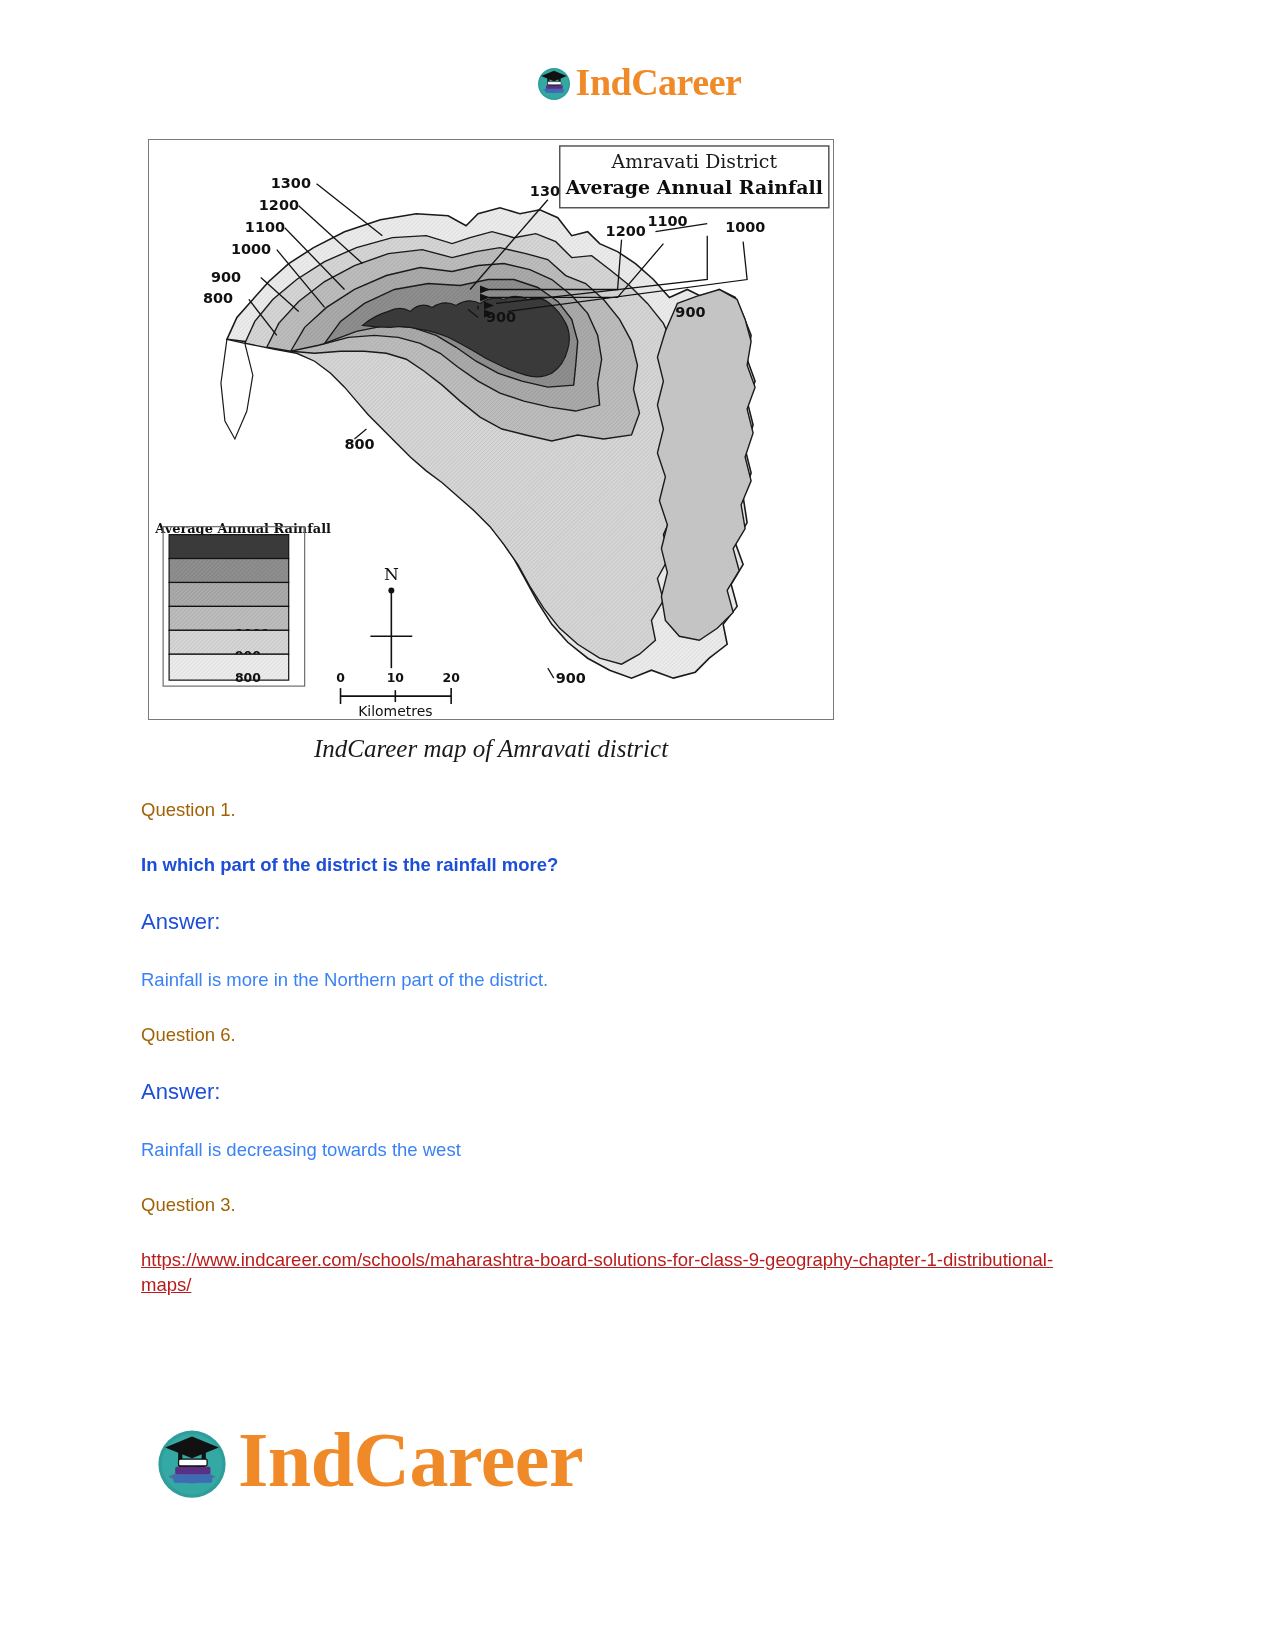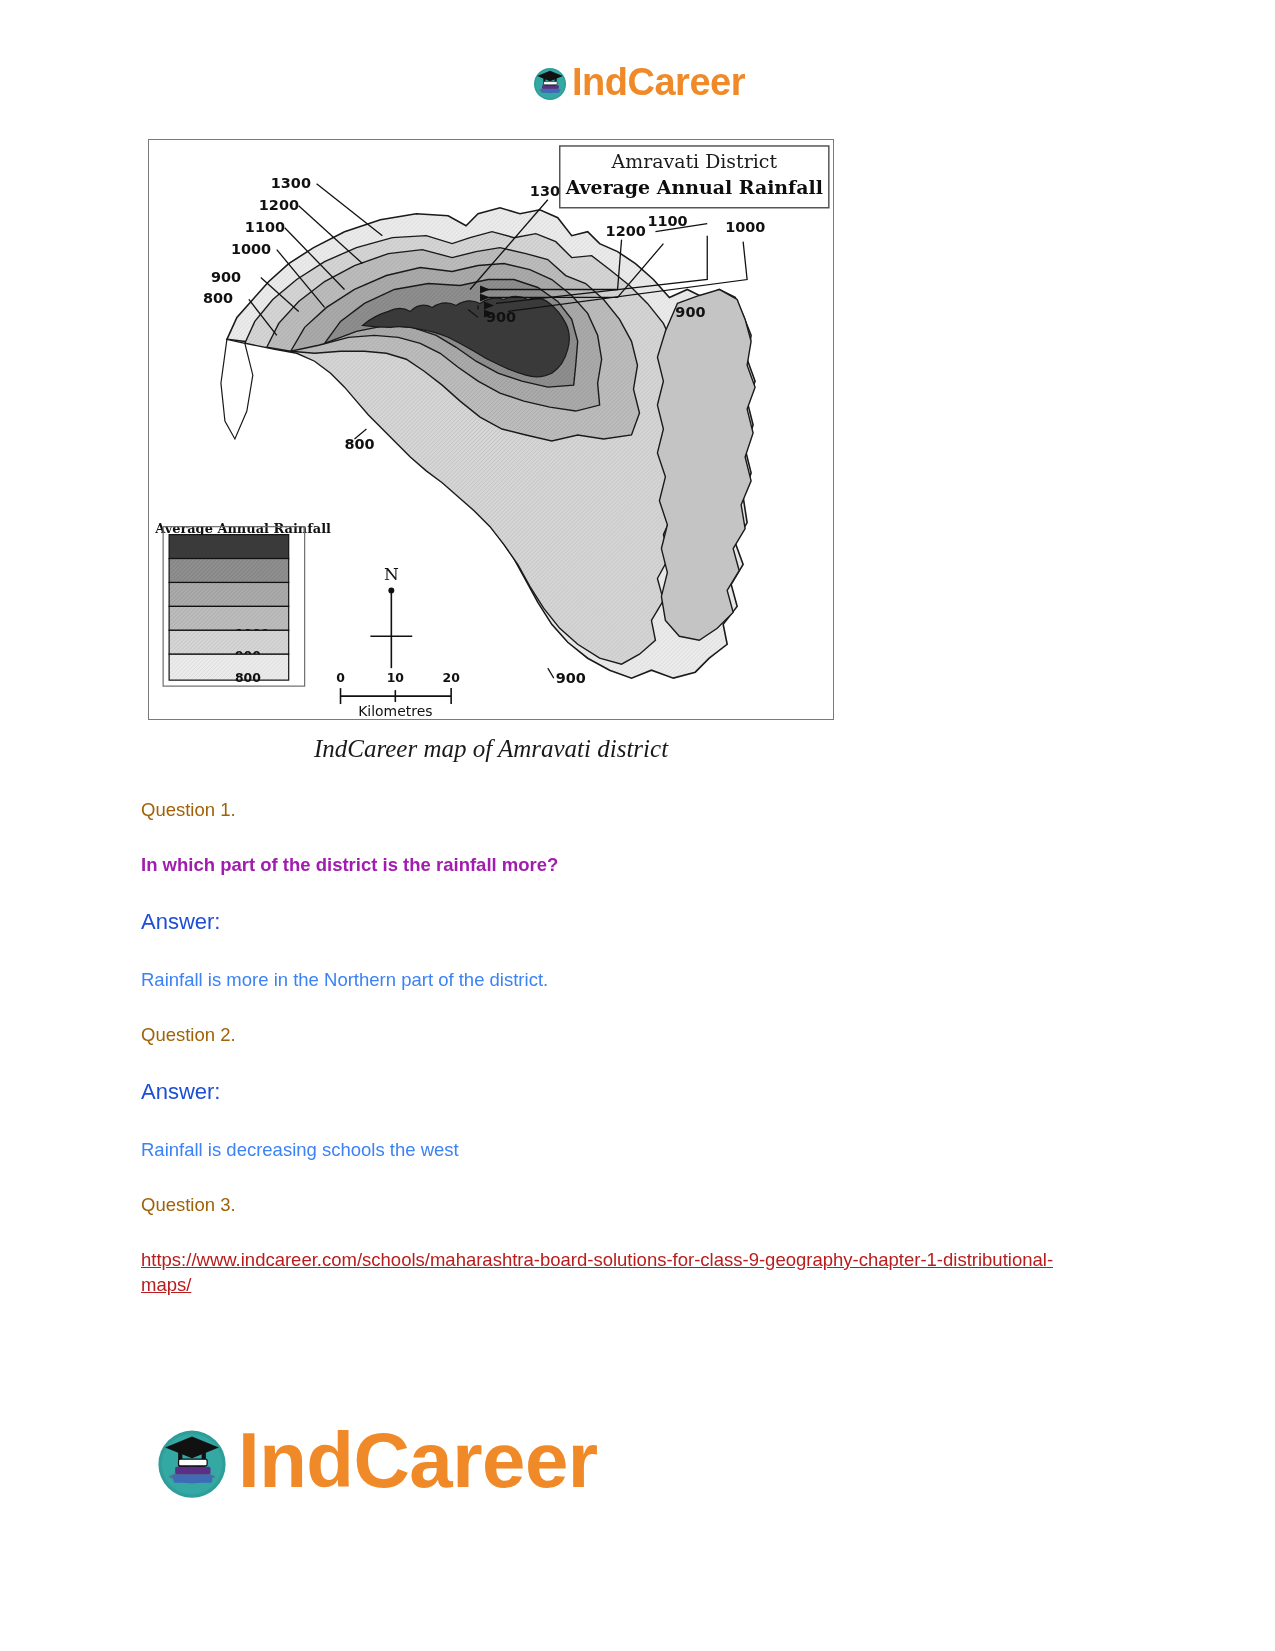--- a/index.html
+++ b/index.html
@@ -28,21 +28,21 @@
   .logo-wrap {
     display: flex;
     align-items: center;
     gap: 2px;
   }
   .logo-mark {
     position: relative;
     display: block;
   }
   .logo-text {
-    font-family: Liberation Sans, sans-serif;
+    font-family: Liberation Serif, serif;
     font-weight: bold;
     color: #f08a28;
     letter-spacing: -0.5px;
     line-height: 1;
   }
   .top-logo .logo-text { font-size: 38px; }
   .top-logo .logo-mark { width: 40px; height: 40px; }
 
   
   .figure {
@@ -79,21 +79,21 @@
   .q-head {
     font-size: 18.5px;
     font-weight: normal;
     color: #a16207;
     margin: 0 0 32px 0;
     line-height: 1.25;
   }
   .q-text {
     font-size: 18.5px;
     font-weight: bold;
-    color: #a21caf;
+    color: #1d4ed8;
     margin: 0 0 32px 0;
     line-height: 1.25;
   }
   .a-head {
     font-size: 22px;
     font-weight: normal;
     color: #1d4ed8;
     margin: 0 0 32px 0;
     line-height: 1.25;
   }
@@ -320,23 +320,23 @@
   </svg>
 </div>
 
 <div class="caption">IndCareer map of Amravati district</div>
 
 <div class="content">
   <p class="q-head">Question 1.</p>
   <p class="q-text">In which part of the district is the rainfall more?</p>
   <p class="a-head">Answer:</p>
   <p class="a-text">Rainfall is more in the Northern part of the district.</p>
-  <p class="q-head">Question 2.</p>
+  <p class="q-head">Question 6.</p>
   <p class="a-head">Answer:</p>
-  <p class="a-text">Rainfall is decreasing schools the west</p>
+  <p class="a-text">Rainfall is decreasing towards the west</p>
   <p class="q-head">Question 3.</p>
   <a class="src-link" href="#">https://www.indcareer.com/schools/maharashtra-board-solutions-for-class-9-geography-chapter-1-distributional-maps/</a>
 </div>
 
 <div class="bottom-logo">
   <span class="logo-mark">
     <svg viewBox="0 0 100 100" width="100%" height="100%" aria-hidden="true">
       <circle cx="50" cy="55" r="40" fill="#2f9e9b"></circle>
       <path d="M14 55 a36 36 0 0 1 72 0 a36 36 0 0 1 -72 0Z" fill="#35a9a4" opacity="0.85"></path>
       <path d="M22 70 q28 -16 56 0 q-28 16 -56 0Z" fill="#6b3f8f" opacity="0.55"></path>

